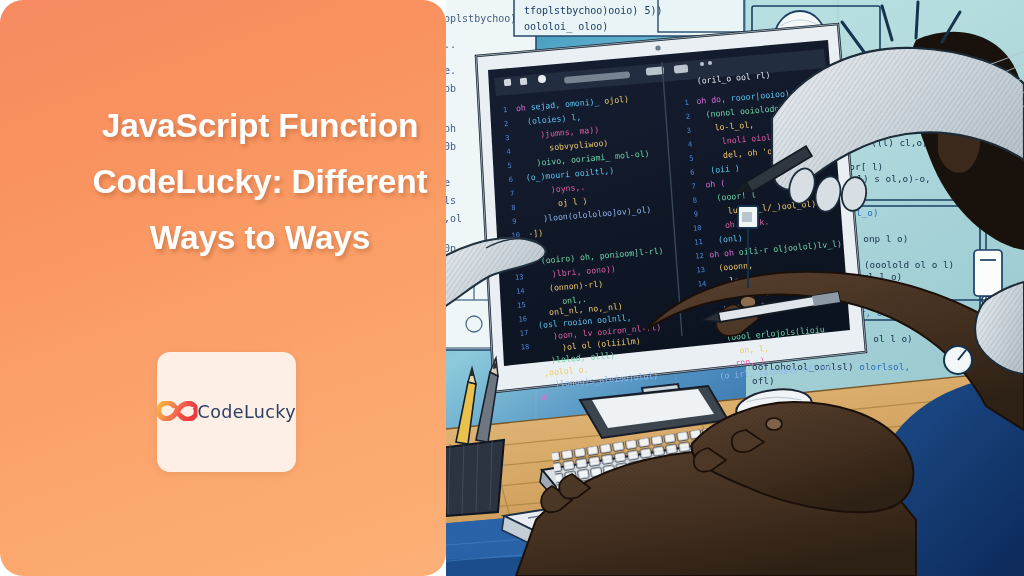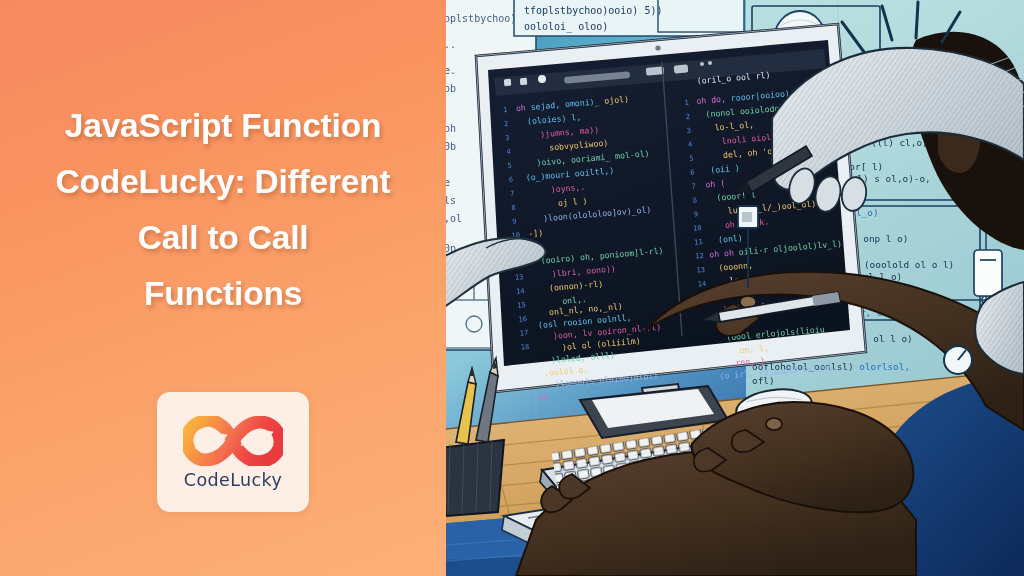--- a/index.html
+++ b/index.html
@@ -20,51 +20,51 @@
 
   
   .left-panel {
     position: relative;
     width: 446px;
     height: 576px;
     flex: 0 0 446px;
     background: linear-gradient(160deg, #f78a61 0%, #f9935f 28%, #fba36b 62%, #fcb077 100%);
     display: flex;
     flex-direction: column;
-    align-items: center;
+    align-items: flex-end;
     justify-content: flex-start;
+    border-radius: 23px;
   }
 
   .title {
     width: 372px;
     margin-top: 98px;
     text-align: center;
     color: #ffffff;
     font-size: 33.5px;
     font-weight: bold;
     line-height: 56px;
     letter-spacing: -0.2px;
     text-shadow: 2px 3px 4px rgba(120, 55, 25, 0.32);
     -webkit-font-smoothing: antialiased;
   }
 
   .logo-card {
     position: absolute;
     left: 157px;
     top: 352px;
-    width: 152px;
+    width: 139px;
     height: 120px;
     background: #fdeee6;
     border-radius: 13px;
     box-shadow: 0 2px 7px rgba(150, 70, 35, 0.13);
     display: flex;
-    flex-direction: column;
+    flex-direction: row;
     align-items: center;
     justify-content: center;
-    margin-top: 40px;
   }
   .logo-mark { width: 100px; height: 54px; display: block; margin-bottom: 2px; }
   .logo-word {
     font-size: 17.5px;
     font-weight: 500;
     color: #2d3e63;
     letter-spacing: 0.4px;
     font-family: "DejaVu Sans", sans-serif;
   }
 
@@ -82,22 +82,21 @@
 </head>
 <body>
 
 <div class="card">
 
   <section class="left-panel">
 
     <h1 class="title">
       <span>JavaScript Function</span><br>
       <span>CodeLucky: Different</span><br>
-      <span>Call to Call</span><br>
-      <span>Functions</span>
+      <span>Ways to Ways</span><br>
     </h1>
 
     <div class="logo-card">
       <svg class="logo-mark" viewBox="0 0 100 54">
         <defs>
           <linearGradient id="infGrad" x1="0" y1="0" x2="1" y2="0.25">
             <stop offset="0%" stop-color="#f7b93c"></stop>
             <stop offset="22%" stop-color="#f79b42"></stop>
             <stop offset="52%" stop-color="#f4714f"></stop>
             <stop offset="78%" stop-color="#ef4a44"></stop>

